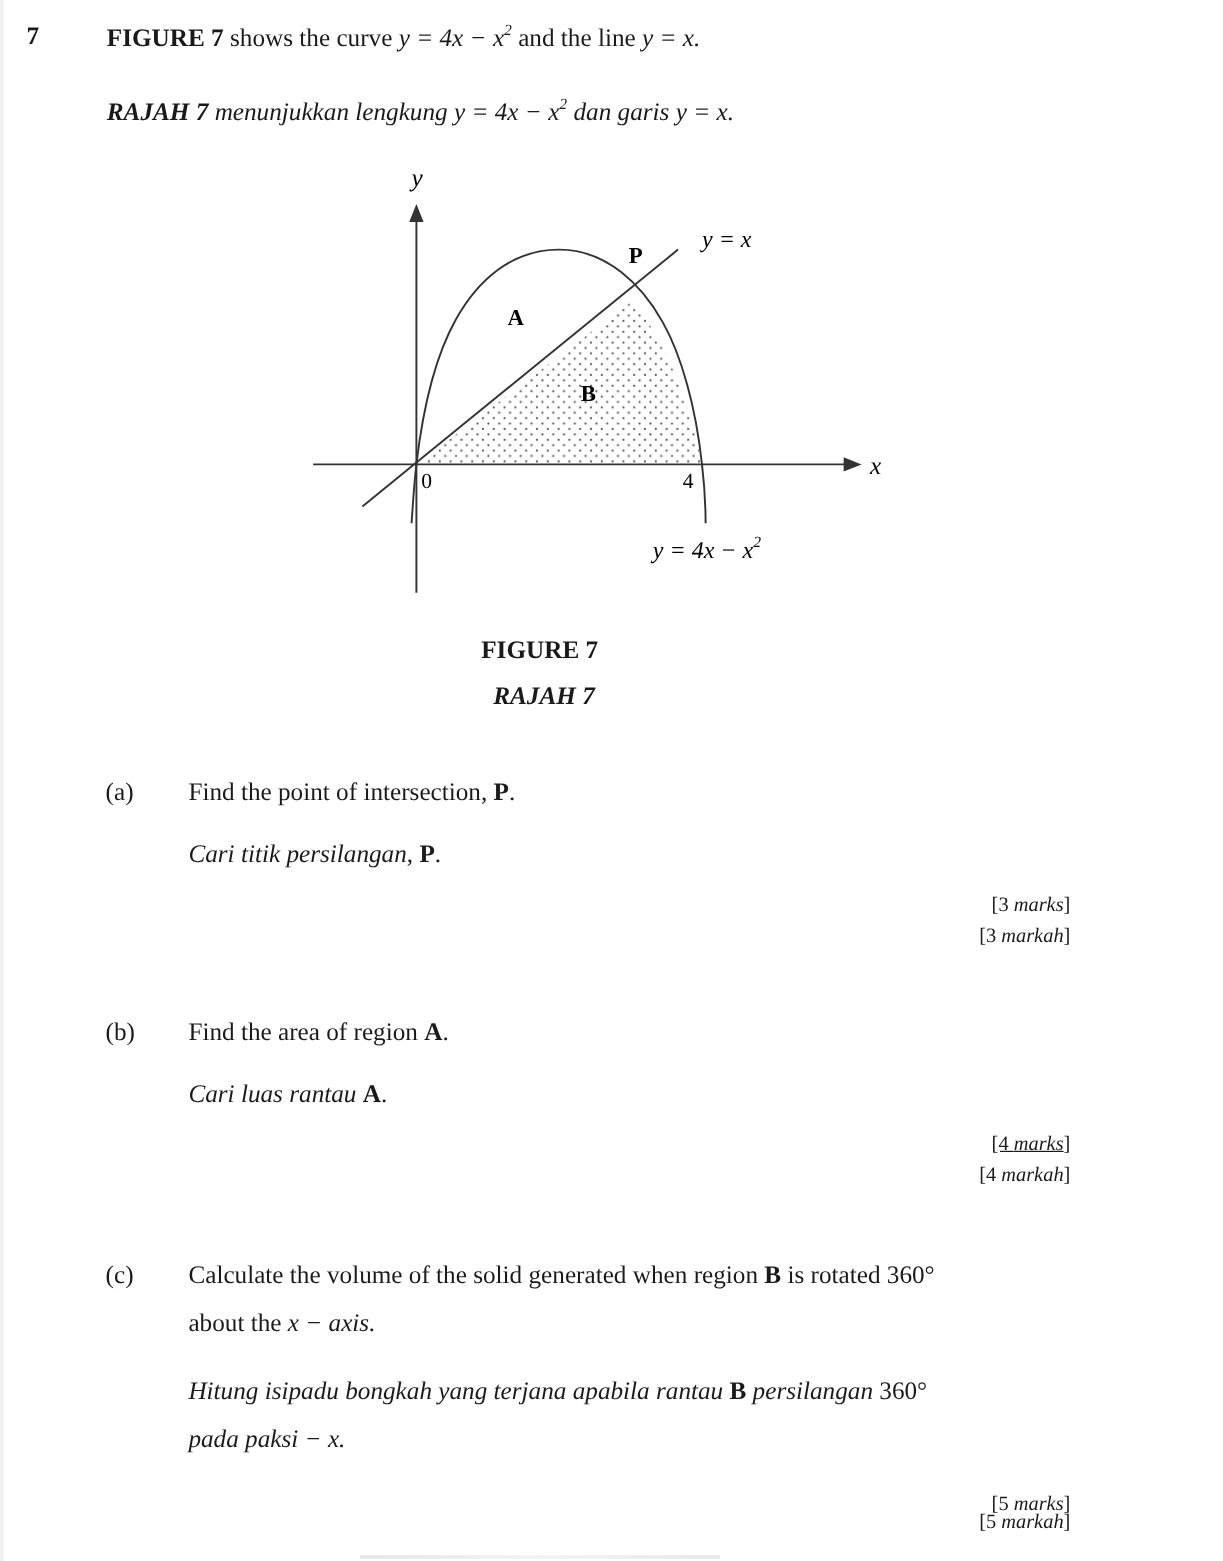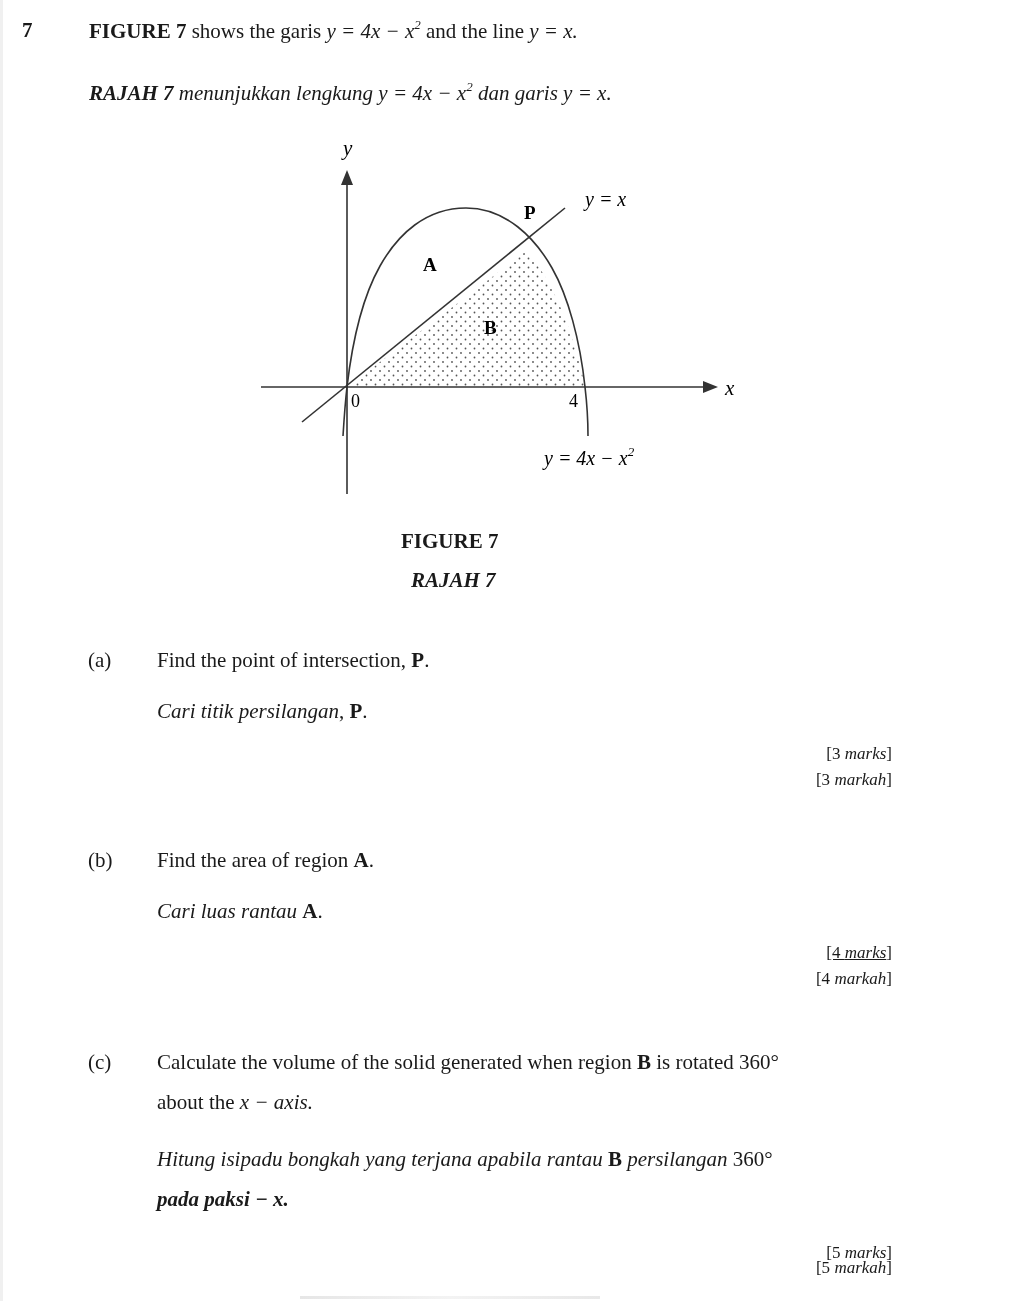--- a/index.html
+++ b/index.html
@@ -23,21 +23,21 @@
   svg text { font-family: "Liberation Serif", "DejaVu Serif", serif; }
 </style>
 </head>
 <body>
 
 <div class="left-edge"></div>
 
 <div class="abs qnum">7</div>
 
 <div class="abs line" style="left:89px; top:19px;">
-  <span class="b">FIGURE 7</span><span> shows the garis </span><span class="math"><span>y = 4x − x</span><sup>2</sup></span><span> and the line </span><span class="math">y = x.</span>
+  <span class="b">FIGURE 7</span><span> shows the curve </span><span class="math"><span>y = 4x − x</span><sup>2</sup></span><span> and the line </span><span class="math">y = x.</span>
 </div>
 
 <div class="abs line i" style="left:89px; top:81px;">
   <span class="b">RAJAH 7</span><span> menunjukkan lengkung </span><span class="math"><span>y = 4x − x</span><sup>2</sup></span><span> dan garis </span><span class="math">y = x.</span>
 </div>
 
 <svg class="abs" style="left:0; top:0;" width="1019" height="520" viewBox="0 0 1019 520">
   <defs>
     <pattern id="dots" x="0" y="0" width="9" height="9" patternUnits="userSpaceOnUse">
       <circle cx="2" cy="2" r="0.9" fill="#555555"></circle>
@@ -121,21 +121,21 @@
 <div class="abs line" style="left:88px; top:1050px;">(c)</div>
 <div class="abs line" style="left:157px; top:1050px;">
   <span>Calculate the volume of the solid generated when region </span><span class="b">B</span><span> is rotated </span><span>360°</span>
 </div>
 <div class="abs line" style="left:157px; top:1090px;">
   <span>about the </span><span class="i">x − axis.</span>
 </div>
 <div class="abs line" style="left:157px; top:1147px;">
   <span class="i">Hitung isipadu bongkah yang terjana apabila rantau </span><span class="b">B</span><span class="i"> persilangan </span><span>360°</span>
 </div>
-<div class="abs line i" style="left:157px; top:1187px;font-weight:bold;">pada  paksi − x.</div>
+<div class="abs line i" style="left:157px; top:1187px;">pada  paksi − x.</div>
 <div class="abs marks" style="right:127px; top:1232px;margin-top:11px;">
   <span>[5 </span><span class="i">marks</span><span>]</span>
 </div>
 <div class="abs marks" style="right:127px; top:1258px;">
   <span>[5 </span><span class="i">markah</span><span>]</span>
 </div>
 
 <div class="footer-fade"></div>
 
 </body></html>

